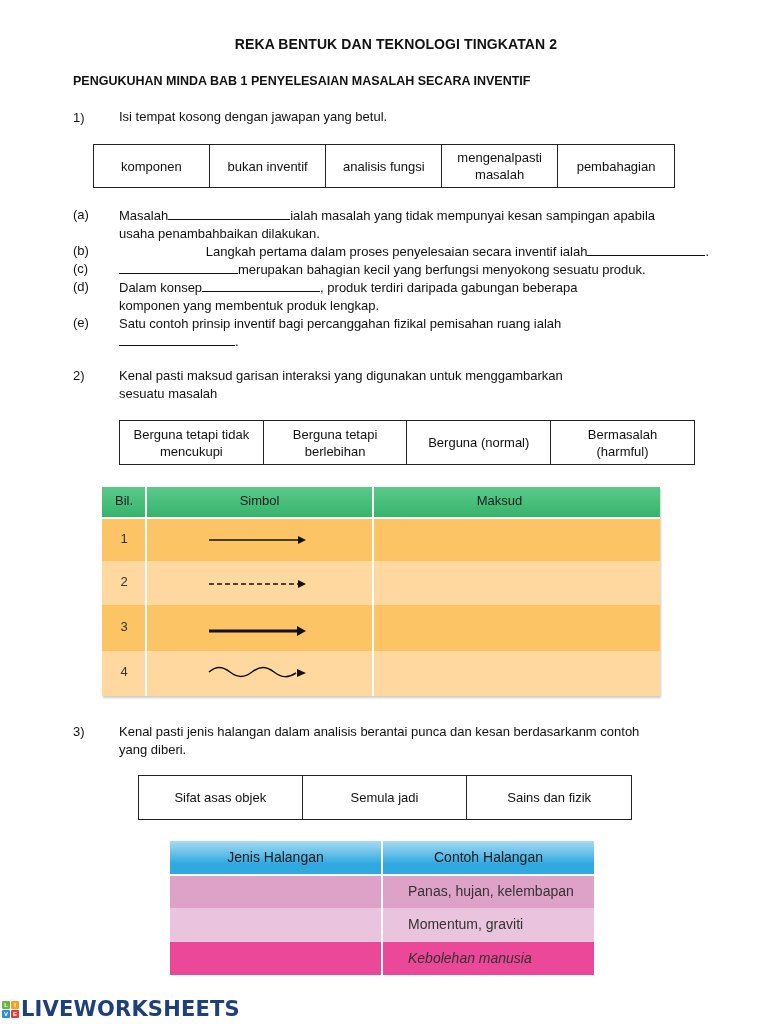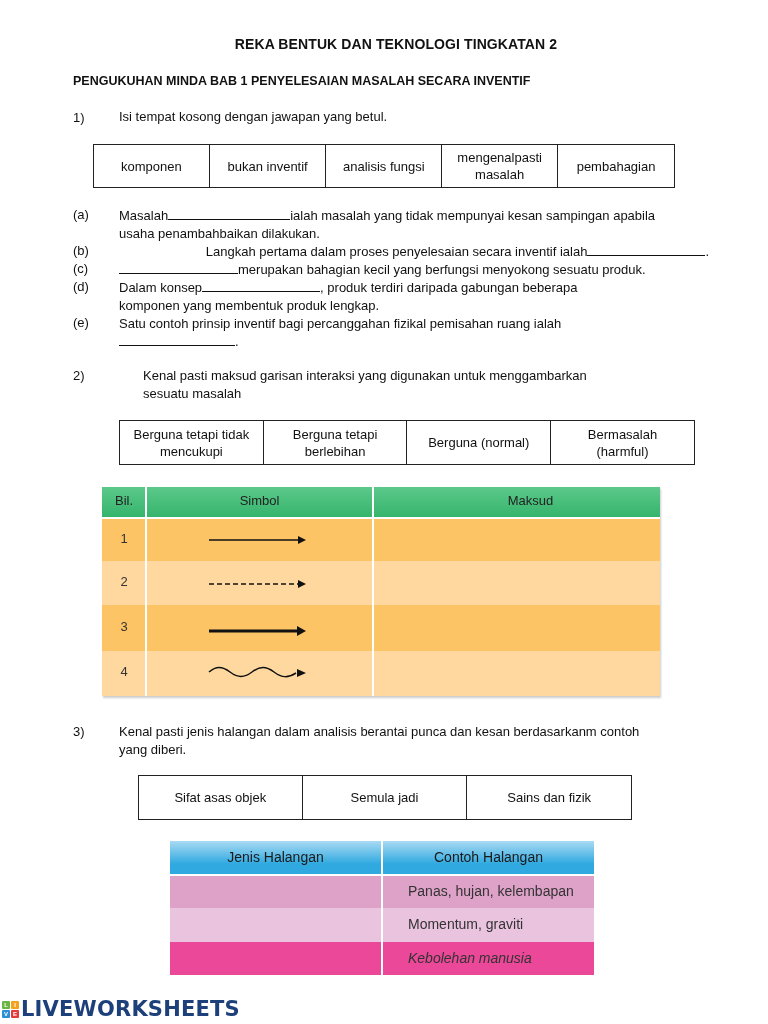--- a/index.html
+++ b/index.html
@@ -88,41 +88,41 @@
   <span>komponen yang membentuk produk lengkap.</span>
 </div>
 
 <div class="sub-label" style="top:315px;">(e)</div>
 <div class="sub-text" style="top:315px;">
   <span>Satu contoh prinsip inventif bagi percanggahan fizikal pemisahan ruang ialah</span><br>
   <span class="blank" style="width:116px;"></span><span>.</span>
 </div>
 
 <div class="qnum" style="top:368px;">2)</div>
-<div class="qtext" style="top:367px;margin-left:24px;">
+<div class="qtext" style="top:367px;">
   <span>Kenal pasti maksud garisan interaksi yang digunakan untuk menggambarkan</span><br>
   <span>sesuatu masalah</span>
 </div>
 
 <table class="boxes" style="left:119px; top:420px; width:576px; height:45px;">
   <tbody>
       <tr>
     <td style="width:144px;">Berguna tetapi tidak mencukupi</td>
     <td style="width:144px; padding:0 22px;">Berguna tetapi berlebihan</td>
     <td style="width:144px;">Berguna (normal)</td>
     <td style="width:144px; padding:0 30px;">Bermasalah (harmful)</td>
   </tr>
 </tbody>
   </table>
 
 <div class="sym-table">
   <div class="sym-header">
     <div style="left:0; width:44px;">Bil.</div>
     <div style="left:44px; width:227px;">Simbol</div>
-    <div style="left:285px; width:287px;">Maksud</div>
+    <div style="left:254px; width:287px;">Maksud</div>
   </div>
 
   <div class="sym-row dark" style="top:32px; height:42px;">
     <div class="bil" style="top:12px;">1</div>
     <svg style="position:absolute; left:106px; top:15px;" width="100" height="12">
       <line x1="1" y1="6" x2="92" y2="6" stroke="#111" stroke-width="1.6"></line>
       <polygon points="90,2 98,6 90,10" fill="#111"></polygon>
     </svg>
     <div style="position:absolute; left:273px; top:6px; width:280px; height:30px;"></div>
   </div>

